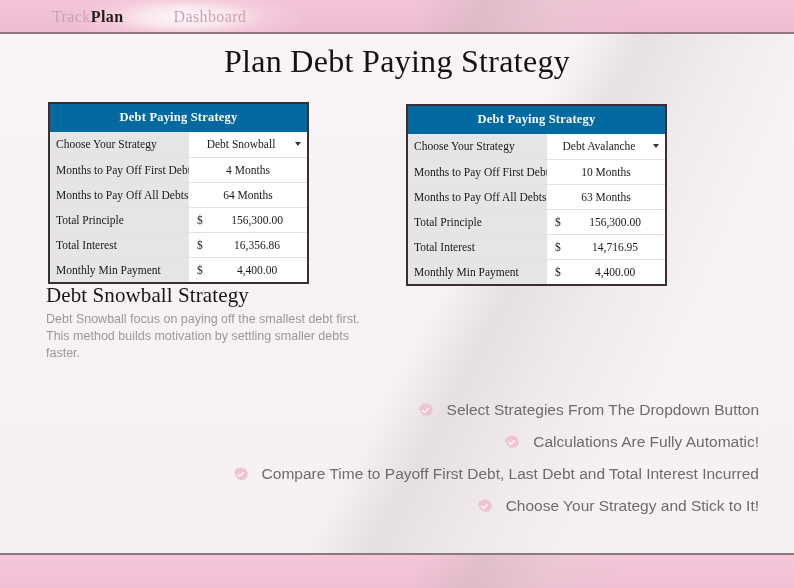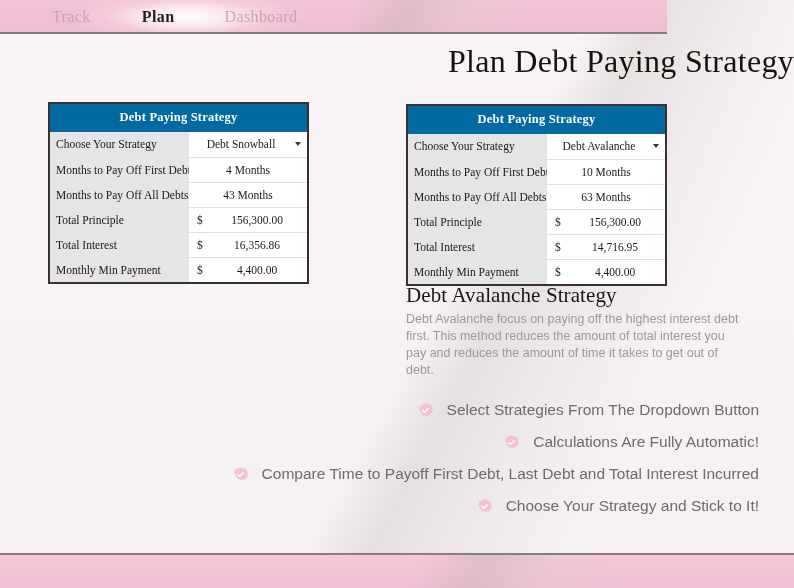--- a/index.html
+++ b/index.html
@@ -31,21 +31,21 @@
         rgba(255,255,255,0.00) 78%,
         rgba(255,255,255,0.00) 100%),
       linear-gradient(180deg, #f9f5f6 0%, #f7f2f3 45%, #f5f0f1 100%);
     overflow: hidden;
   }
 
   
   #topbar {
     position: absolute;
     top: 0; left: 0;
-    width: 667px;
+    width: 794px;
     height: 34px;
     background: linear-gradient(180deg, #f3c3d6 0%, #f2c0d4 45%, #efbdd1 100%);
     border-bottom: 2px solid #8d7a80;
     overflow: hidden;
   }
   
   #topbar .glow {
     position: absolute;
     top: 0;
     left: 72px;
@@ -75,21 +75,21 @@
   }
   .tab.inactive { color: #c9a3b2; }
   .tab.active    { color: #221d1f; font-weight: bold; }
 
   
   #title {
     position: absolute;
     top: 43px;
     left: 0;
     width: 794px;
-    text-align: right;
+    text-align: center;
     font-family: "Liberation Serif", serif;
     font-size: 32px;
     color: #17120f;
     letter-spacing: 0.3px;
   }
 
   
   .panel {
     position: absolute;
     border: 2px solid #3a3034;
@@ -230,21 +230,21 @@
 </head>
 <body>
 
 <div id="page">
 
   <div id="topbar">
     <div class="glow"></div>
     <div class="sheen"></div>
     <div class="tabs">
       <span class="tab inactive" style="margin-left:52px;">Track</span>
-      <span class="tab active" style="margin-left:51px;">Plan</span>
+      <span class="tab active" style="">Plan</span>
       <span class="tab inactive" style="margin-left:50px;">Dashboard</span>
     </div>
   </div>
 
   <div id="title">Plan Debt Paying Strategy</div>
 
   <div class="panel" id="panel-left">
     <div class="panel-head">Debt Paying Strategy</div>
     <table class="grid">
       <tbody>
@@ -254,21 +254,21 @@
           <span>Debt Snowball</span>
           <span class="caret"></span>
         </td>
       </tr>
       <tr>
         <td class="lbl">Months to Pay Off First Debt</td>
         <td class="val">4 Months</td>
       </tr>
       <tr>
         <td class="lbl">Months to Pay Off All Debts</td>
-        <td class="val">43 Months</td>
+        <td class="val">64 Months</td>
       </tr>
       <tr>
         <td class="lbl">Total Principle</td>
         <td class="val">
           <span class="cur">$</span>
           <span class="amt">156,300.00</span>
         </td>
       </tr>
       <tr>
         <td class="lbl">Total Interest</td>
@@ -325,25 +325,25 @@
         <td class="lbl">Monthly Min Payment</td>
         <td class="val">
           <span class="cur">$</span>
           <span class="amt">4,400.00</span>
         </td>
       </tr>
     </tbody>
       </table>
   </div>
 
-
-  <div class="strategy" id="strategy-right">
-    <h2>Debt Avalanche Strategy</h2>
-    <p>Debt Avalanche focus on paying off the highest interest debt first. This method reduces the amount of total interest you pay and reduces the amount of time it takes to get out of debt.</p>
-  </div>
+  <div class="strategy" id="strategy-left">
+    <h2>Debt Snowball Strategy</h2>
+    <p>Debt Snowball focus on paying off the smallest debt first. This method builds motivation by settling smaller debts faster.</p>
+  </div>
+
 
   <div id="bullets">
 
     <div class="bullet">
       <span class="seal">
         <svg viewBox="0 0 24 24" width="17" height="17" aria-hidden="true">
           <path fill="#f1c1d5" d="M12 1.4l2.3 1.6 2.7-.7 1.4 2.4 2.7.7-.2 2.8 2 1.9-1.5 2.4.7 2.7-2.6 1.1-1 2.6-2.8-.2-2.2 1.7-2.2-1.7-2.8.2-1-2.6-2.6-1.1.7-2.7L2.3 10.1l2-1.9-.2-2.8 2.7-.7L8.2 2.3l2.7.7z"></path>
           <path fill="none" stroke="#ffffff" stroke-width="2.1" stroke-linecap="round" stroke-linejoin="round" d="M8.3 12.1l2.5 2.5 4.9-5.1"></path>
         </svg>
       </span>

